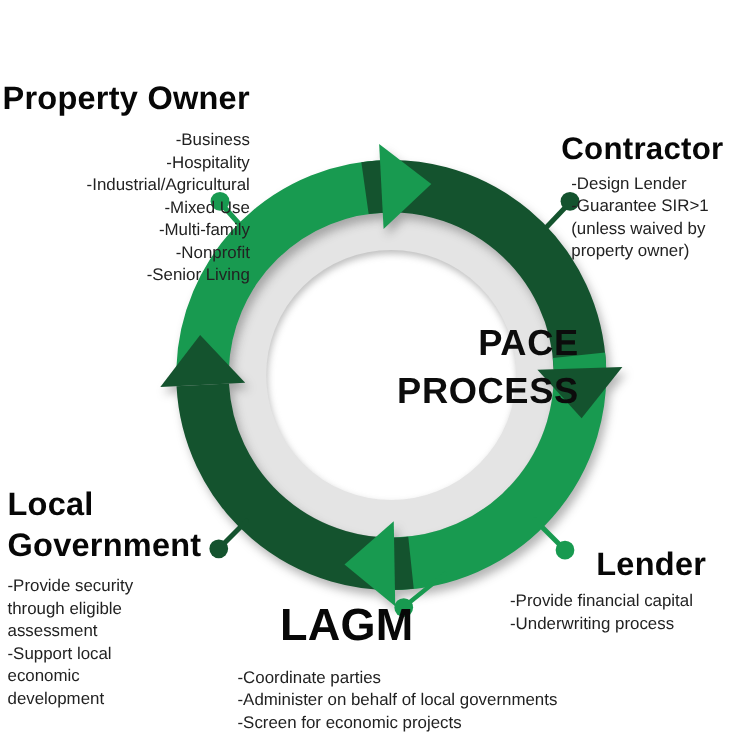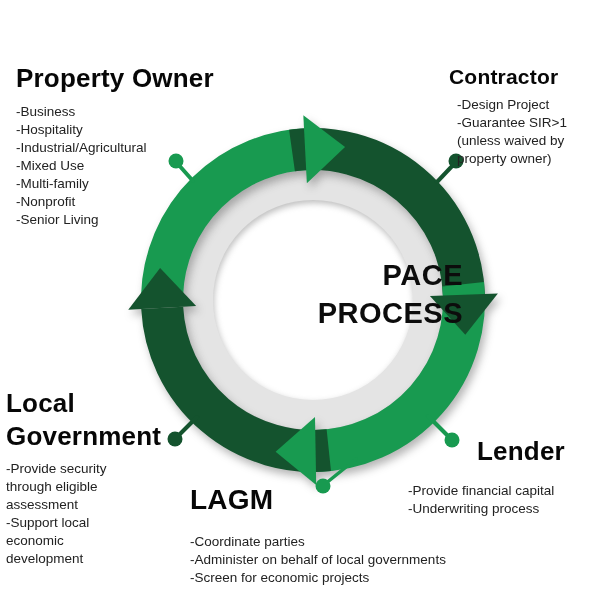--- a/index.html
+++ b/index.html
@@ -8,38 +8,38 @@
     font-family:"Liberation Sans",sans-serif;overflow:hidden;
   }
   .diagram-svg{position:absolute;left:0;top:0;}
   .green-ring{filter:drop-shadow(3px 5px 4px rgba(90,90,90,.45));}
   .gray-ring{filter:drop-shadow(1px 3px 3px rgba(110,110,110,.45));}
   .block{position:absolute;}
   .title{font-weight:700;color:#070707;font-size:26px;line-height:30px;letter-spacing:.2px;white-space:pre-line;}
   .lines{font-size:13.5px;line-height:18px;color:#222;}
   .lines div{white-space:nowrap;}
 
-  .po-block{left:16px;top:63px;}
+  .po-block{left:2px;top:63px;text-align:right;}
   .po-block .lines{margin-top:10px;}
 
   .contractor-block{left:449px;top:62px;}
-  .contractor-block .title{font-size:21px;}
+  .contractor-block .title{font-size:25px;margin-top:42px;}
   .contractor-block .lines{margin:4px 0 0 8px;}
 
   .lg-block{left:6px;top:387px;width:162px;}
   .lg-block .title{line-height:33px;}
   .lg-block .lines{margin-top:7px;}
 
   .lagm-block{left:190px;top:484px;}
-  .lagm-block .title{font-size:28px;line-height:32px;}
+  .lagm-block .title{font-size:36px;line-height:32px;margin-left:34px;}
   .lagm-block .lines{margin-top:17px;}
 
   .lender-block{left:408px;top:437px;}
   .lender-block .title{line-height:29px;margin-left:69px;}
-  .lender-block .lines{margin-top:16px;}
+  .lender-block .lines{margin-top:6px;}
 
   .center-label{
     position:absolute;left:163px;top:256px;width:300px;text-align:right;
     font-weight:700;font-size:29px;line-height:38px;color:#0c0c0c;letter-spacing:.5px;
   }
 </style>
 </head>
 <body>
 
 <div class="canvas">
@@ -100,21 +100,21 @@
       <div>-Mixed Use</div>
       <div>-Multi-family</div>
       <div>-Nonprofit</div>
       <div>-Senior Living</div>
     </div>
   </div>
 
   <div class="block contractor-block">
     <div class="title">Contractor</div>
     <div class="lines">
-      <div>-Design Project</div>
+      <div>-Design Lender</div>
       <div>-Guarantee SIR&gt;1</div>
       <div>(unless waived by</div>
       <div>property owner)</div>
     </div>
   </div>
 
   <div class="block lender-block">
     <div class="title">Lender</div>
     <div class="lines">
       <div>-Provide financial capital</div>

